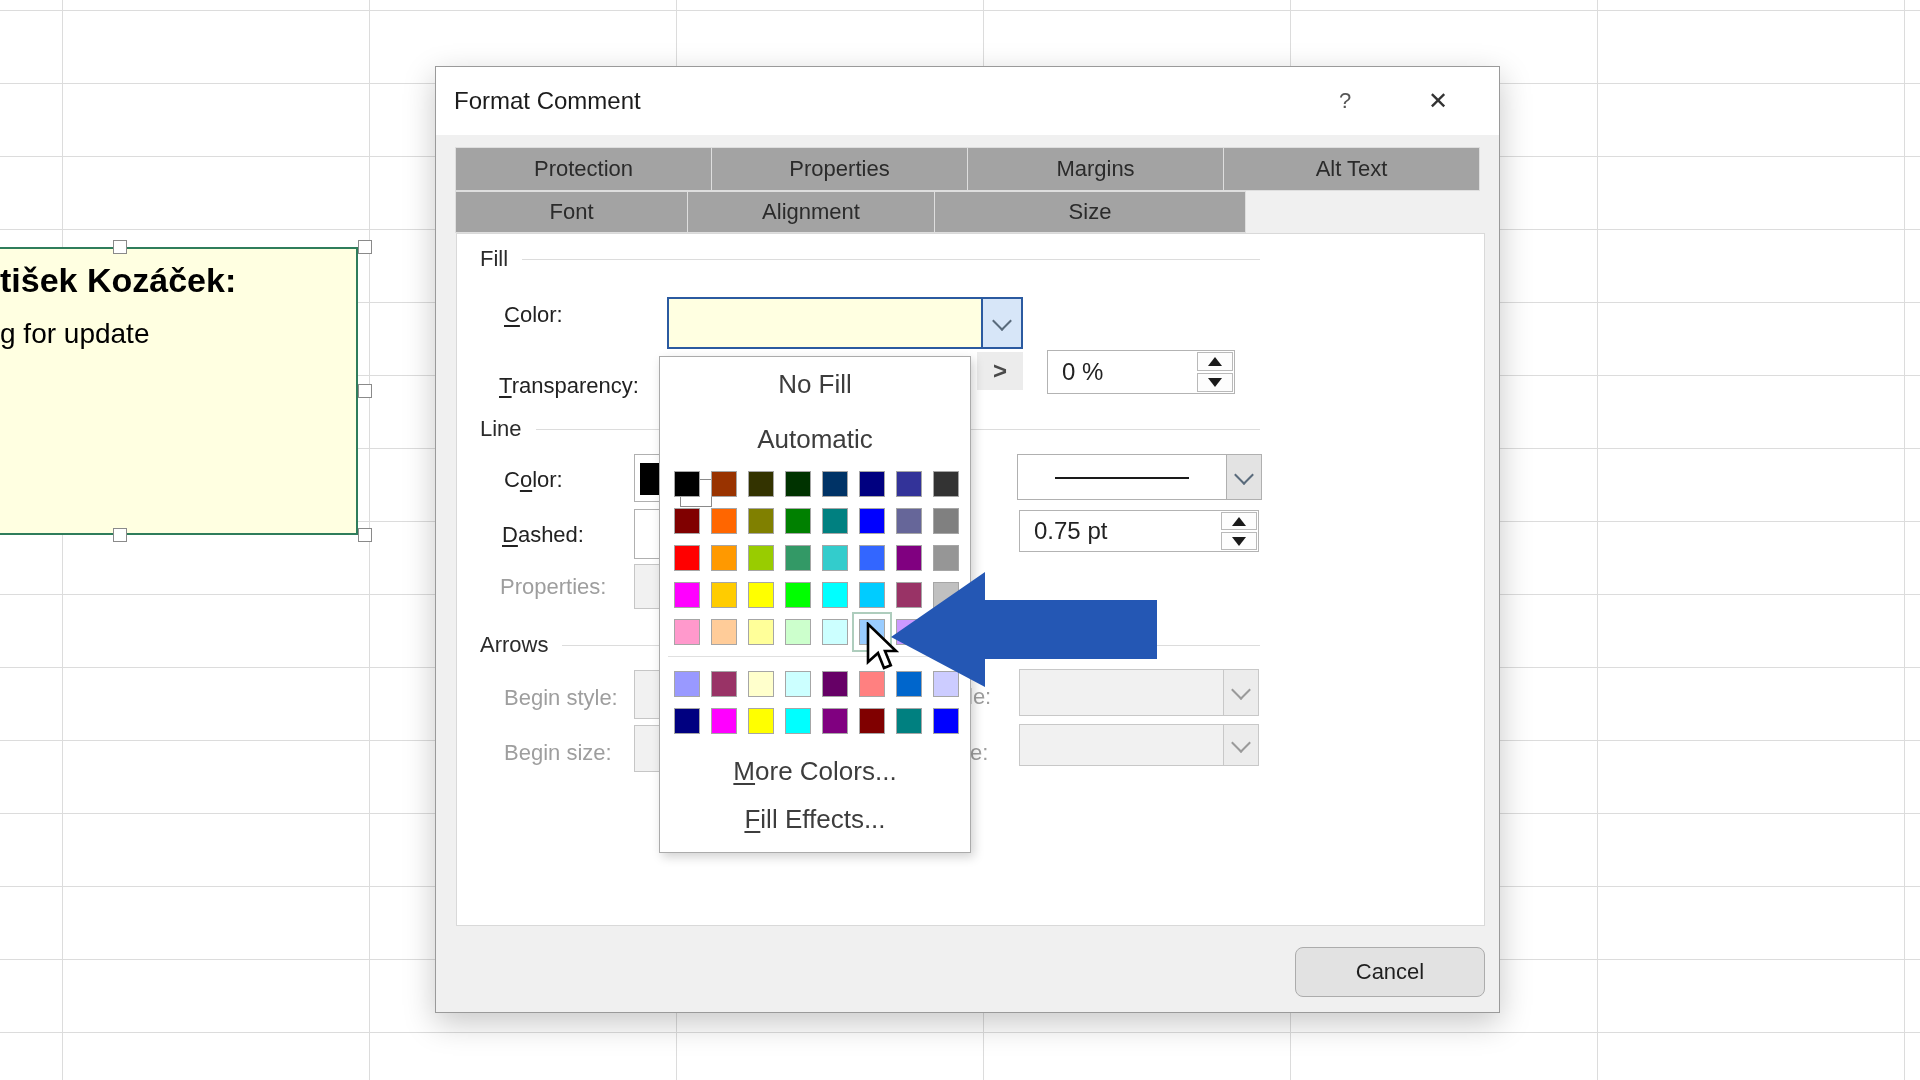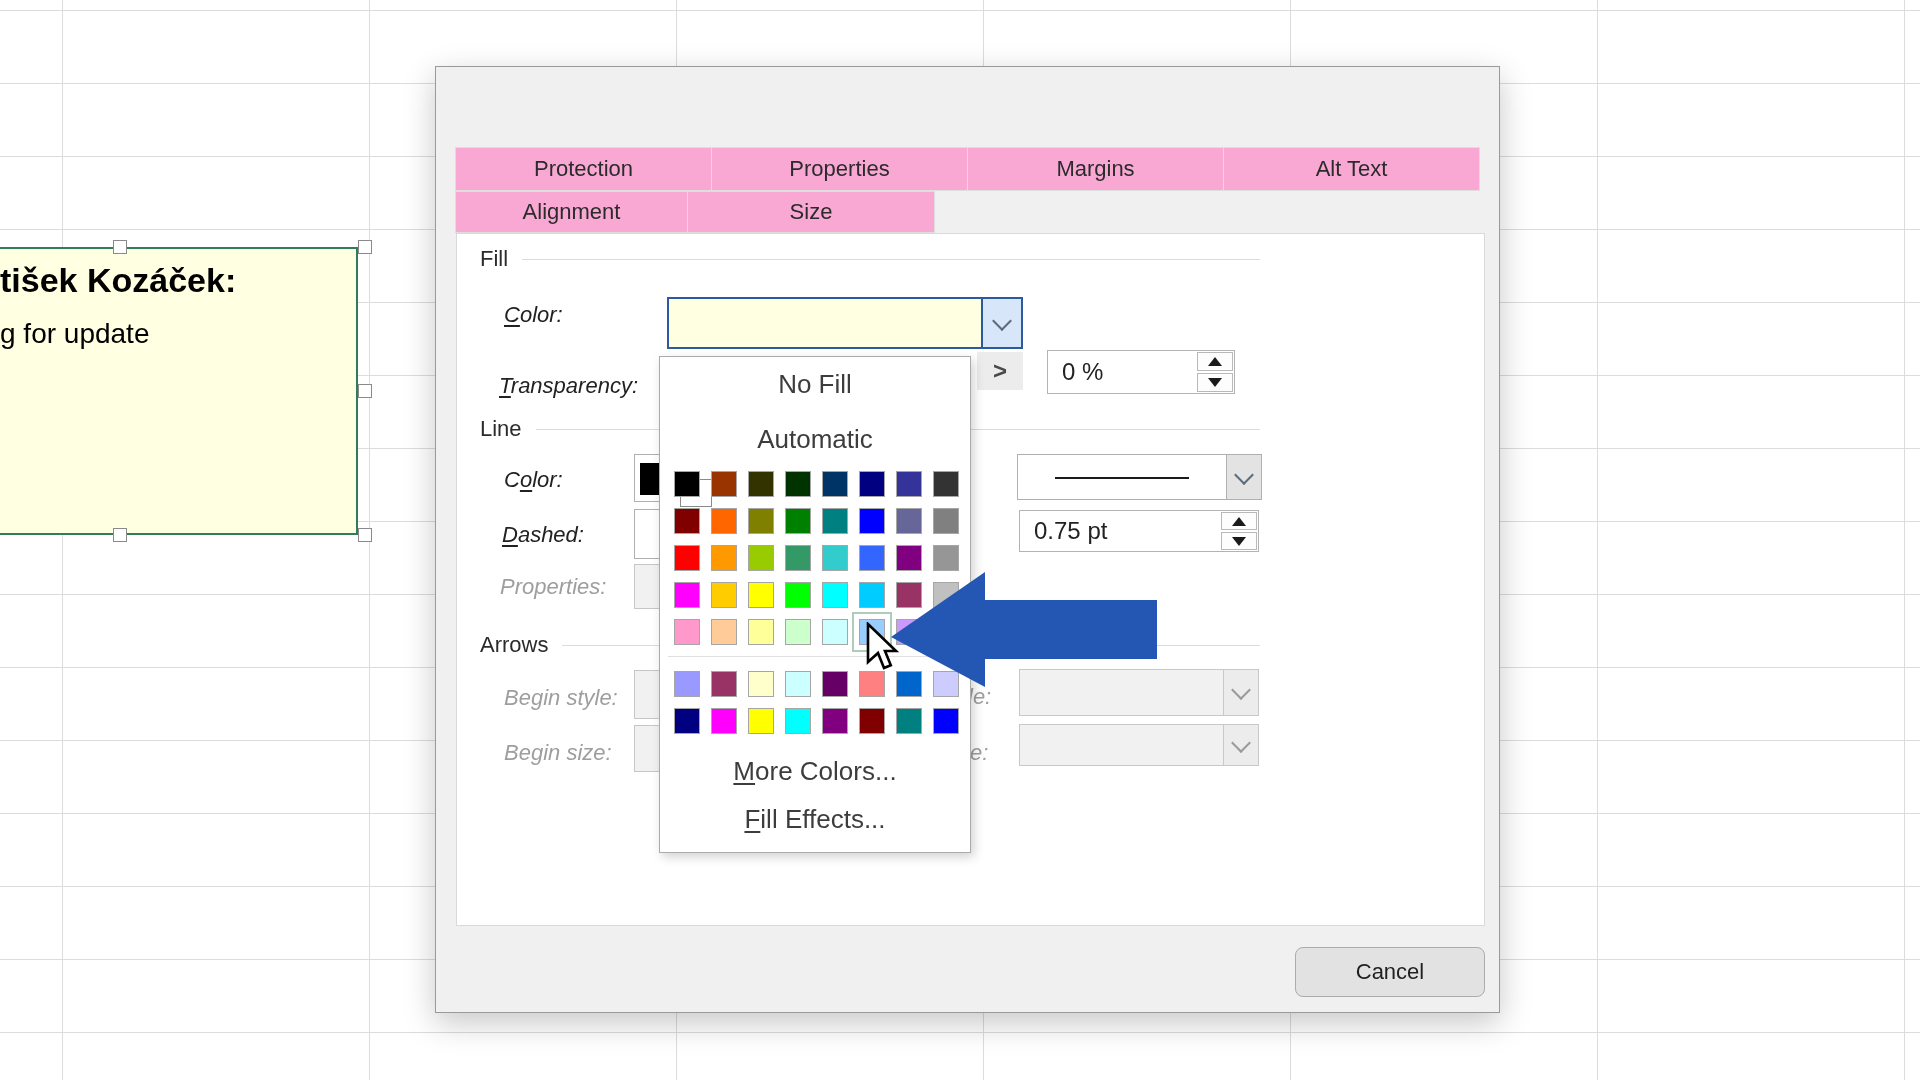--- a/index.html
+++ b/index.html
@@ -19,31 +19,31 @@
   .handle{position:absolute;width:14px;height:14px;background:#fff;border:1px solid #8a8a8a;box-sizing:border-box;}
   
   #dialog{position:absolute;left:435px;top:66px;width:1065px;height:947px;background:#f0f0f0;
     border:1px solid #9a9a9a;box-shadow:0 10px 30px rgba(0,0,0,.22);box-sizing:border-box;z-index:10;}
   .titlebar{position:absolute;left:0;top:0;right:0;height:68px;background:#fff;}
   .title{position:absolute;left:18px;top:0;line-height:68px;font-size:24px;color:#1c1c1c;}
   .helpbtn{position:absolute;right:132px;top:0;width:44px;text-align:center;line-height:68px;font-size:22px;color:#555;cursor:default;}
   .closebtn{position:absolute;right:38px;top:0;width:46px;text-align:center;line-height:68px;font-size:24px;color:#333;cursor:default;}
   #tabrow1{position:absolute;left:20px;top:80px;width:1026px;height:44px;display:flex;}
   #tabrow2{position:absolute;left:20px;top:124px;width:1026px;height:42px;display:flex;}
-  .tab{box-sizing:border-box;border:1px solid #dedede;background:#f9a8d4;display:flex;align-items:center;
+  .tab{box-sizing:border-box;border:1px solid #dedede;background:#a3a3a3;display:flex;align-items:center;
     justify-content:center;font-size:22px;color:#2b2b2b;margin-left:-1px;}
   #tabrow1 .tab{width:257px;}
   #tabrow2 .tab:nth-child(1){width:233px}#tabrow2 .tab:nth-child(2){width:248px}
   #tabrow2 .tab:nth-child(3){width:312px}#tabrow2 .tab:nth-child(4){width:234px}
   #tabrow2 .tab.active{background:#fff;border-bottom:none;height:52px;margin-top:-6px;position:relative;z-index:6;}
   #content{position:absolute;left:20px;top:166px;width:1029px;height:693px;background:#fff;
     border:1px solid #d9d9d9;box-sizing:border-box;z-index:1;}
   .ghdr{position:absolute;display:flex;align-items:center;gap:14px;font-size:22px;color:#2b2b2b;}
   .ghdr .rule{flex:1;border-top:1px solid #dcdcdc;height:0;}
-  .lbl{position:absolute;font-size:22px;color:#222;white-space:nowrap;font-style:italic;}
+  .lbl{position:absolute;font-size:22px;color:#222;white-space:nowrap;}
   .lbl.muted{color:#9e9e9e;}
   
   #fillcombo{position:absolute;left:210px;top:63px;width:356px;height:52px;border:2px solid #2b5aa0;
     box-sizing:border-box;background:#fff;display:flex;}
   #fillcombo .preview{flex:1;}
   #fillcombo .dropbtn{width:38px;background:#d7e6f8;border-left:2px solid #2b5aa0;display:flex;align-items:center;justify-content:center;}
   .chev{width:12px;height:12px;border-left:2px solid #5a6b7c;border-bottom:2px solid #5a6b7c;
     transform:rotate(-45deg);margin-top:-5px;}
   .sliderarrow{position:absolute;left:520px;top:118px;width:46px;height:38px;background:#ececec;color:#4a4a4a;
     font-size:24px;font-weight:bold;display:flex;align-items:center;justify-content:center;}
@@ -91,27 +91,33 @@
       <div class="c2">g for update</div>
     </div>
   </div>
   <div class="handle" style="left:113px;top:240px"></div>
   <div class="handle" style="left:358px;top:240px"></div>
   <div class="handle" style="left:358px;top:384px"></div>
   <div class="handle" style="left:113px;top:528px"></div>
   <div class="handle" style="left:358px;top:528px"></div>
 
   <div id="dialog">
+    <div class="titlebar">
+      <span class="title">Format Comment</span>
+      <span class="helpbtn">?</span>
+      <span class="closebtn">✕</span>
+    </div>
     <div id="tabrow1">
         <div class="tab">Protection</div>
         <div class="tab">Properties</div>
         <div class="tab">Margins</div>
         <div class="tab">Alt Text</div>
       </div>
     <div id="tabrow2">
+        <div class="tab">Font</div>
         <div class="tab">Alignment</div>
         <div class="tab">Size</div>
       </div>
 
     <div id="content">
 
       <div class="ghdr" style="left:23px;top:12px;width:780px">
         <span>Fill</span>
           <i class="rule"></i>
       </div>

